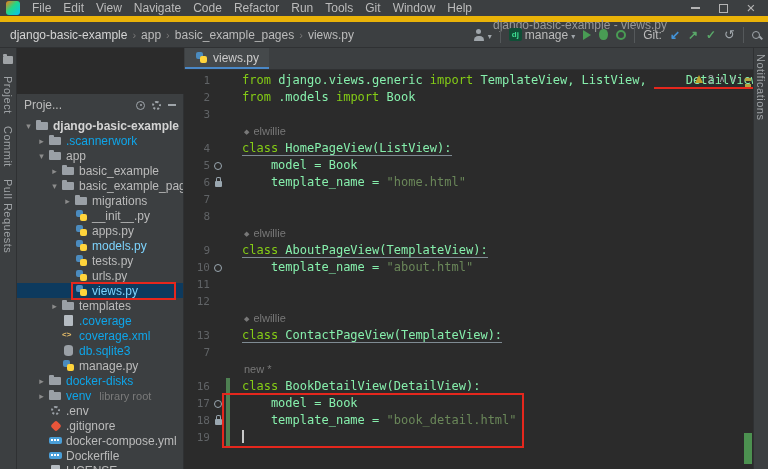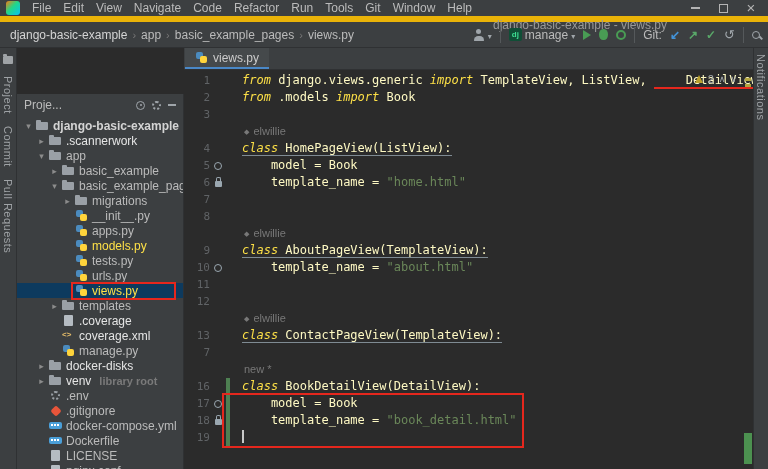--- a/index.html
+++ b/index.html
@@ -61,23 +61,23 @@
   .gear-icon{width:9px;height:9px;border:2px dotted #9fa5aa;border-radius:50%;display:inline-block;}
   .hide-icon{width:8px;height:2px;background:#9fa5aa;display:inline-block;}
   .tree{flex:1;overflow:hidden;padding-top:2px;}
   .tree-row{height:15px;display:flex;align-items:center;font-size:12px;color:#bbb;white-space:nowrap;cursor:default;}
   .tree-row.selected{background:#0d3a5e;}
   .t-ind{flex:none;display:inline-block;}
   .t-arrow{width:11px;flex:none;font-size:9px;color:#8c8c8c;text-align:center;}
   .t-wrap{display:inline-flex;align-items:center;gap:4px;padding:0 2px;}
   .t-wrap.annotated{outline:2px solid #e5271d;padding-right:36px;}
   .t-lbl.bold{font-weight:bold;color:#d4d4d4;}
-  .c-olive{color:#e5e5e5;}
-  .c-blue{color:#fde047;}
-  .t-sfx{color:#7a7a7a;font-size:11px;margin-left:4px;font-weight:bold;}
+  .c-olive{color:#0ea5e9;}
+  .c-blue{color:#7dd3fc;}
+  .t-sfx{color:#7a7a7a;font-size:11px;margin-left:4px;}
   .ticon{width:13px;height:13px;flex:none;position:relative;display:inline-block;}
   .ticon-folder::before{content:"";position:absolute;left:0;top:3px;width:12px;height:8px;background:#9aa0a6;border-radius:1px;}
   .ticon-folder::after{content:"";position:absolute;left:0;top:1px;width:5px;height:3px;background:#9aa0a6;border-radius:1px 1px 0 0;}
   .ticon-python::before{content:"";position:absolute;left:1px;top:1px;width:7px;height:7px;background:#4b8bbe;border-radius:2px;}
   .ticon-python::after{content:"";position:absolute;right:1px;bottom:1px;width:7px;height:7px;background:#ffd43b;border-radius:2px;}
   .ticon-file::before{content:"";position:absolute;left:2px;top:1px;width:9px;height:11px;background:#b5bcc2;border-radius:1px;}
   .ticon-xml::before{content:"<>";position:absolute;left:0;top:1px;font-size:8px;font-weight:bold;color:#e8bf6a;}
   .ticon-db::before{content:"";position:absolute;left:2px;top:1px;width:9px;height:11px;background:#9aa0a6;border-radius:4px/3px;}
   .ticon-gear::before{content:"";position:absolute;inset:2px;border:2px dotted #9aa0a6;border-radius:50%;}
   .ticon-git::before{content:"";position:absolute;left:2.5px;top:2.5px;width:8px;height:8px;background:#e8553a;transform:rotate(45deg);border-radius:2px;}
@@ -93,22 +93,22 @@
   .crow{display:flex;height:17px;line-height:17px;font-size:12px;}
   .gut{width:50px;flex:none;display:flex;align-items:center;}
   .lnum{width:26px;text-align:right;color:#606366;font-size:11px;flex:none;}
   .gslot{width:16px;flex:none;display:flex;align-items:center;justify-content:center;}
   .vcs{width:4px;height:100%;flex:none;}
   .vcs-add{background:#4e8052;}
   .gicon-ring{width:8px;height:8px;border:1.5px solid #9aa7b0;border-radius:50%;display:inline-block;}
   .gicon-lock{width:7px;height:6px;background:#9aa7b0;border-radius:1px;position:relative;display:inline-block;margin-top:3px;}
   .gicon-lock::before{content:"";position:absolute;top:-4px;left:1px;width:3px;height:4px;border:1px solid #9aa7b0;border-bottom:none;border-radius:2px 2px 0 0;}
   .ctext{flex:1;white-space:pre;padding-left:8px;color:#a9b7c6;min-width:0;}
-  .tk-kw{color:#fde047;font-style:italic;}
-  .tk-d{color:#fef9c3;}
+  .tk-kw{color:#84cc16;}
+  .tk-d{color:#86efac;}
   .tk-s{color:#6a8759;}
   .tk-rl{border-bottom:2px solid #e5271d;padding-left:32px;}
   .decl-u{border-bottom:1px solid #7f8b93;}
   .inlay{color:#787878;font-size:11px;font-family:"Liberation Sans",sans-serif;padding-left:10px;}
   .author-icon::before{content:"◆";font-size:7px;color:#787878;margin-right:4px;vertical-align:1px;}
   .caret{display:inline-block;width:2px;height:13px;background:#c8c8c8;vertical-align:-2px;}
   .red-box{position:absolute;left:38px;width:302px;border:2px solid #e5271d;pointer-events:none;z-index:5;}
   .inspect{position:absolute;top:3px;right:16px;display:flex;align-items:center;gap:5px;
     font-size:11px;color:#9fa5aa;font-family:"Liberation Sans",sans-serif;}
   .warn-tri{width:0;height:0;border-left:4.5px solid transparent;border-right:4.5px solid transparent;border-bottom:8px solid #bba12e;}
@@ -336,20 +336,28 @@
           <span class="t-arrow"></span>
           <span class="t-wrap">
             <span class="ticon ticon-xml"></span>
             <span class="t-lbl c-olive">coverage.xml</span>
           </span>
         </div>
         <div class="tree-row">
           <span class="t-ind" style="width: 32px;"></span>
           <span class="t-arrow"></span>
           <span class="t-wrap">
+            <span class="ticon ticon-db"></span>
+            <span class="t-lbl c-olive">db.sqlite3</span>
+          </span>
+        </div>
+        <div class="tree-row">
+          <span class="t-ind" style="width: 32px;"></span>
+          <span class="t-arrow"></span>
+          <span class="t-wrap">
             <span class="ticon ticon-python"></span>
             <span class="t-lbl">manage.py</span>
           </span>
         </div>
         <div class="tree-row">
           <span class="t-ind" style="width: 19px;"></span>
           <span class="t-arrow">▸</span>
           <span class="t-wrap">
             <span class="ticon ticon-folder"></span>
             <span class="t-lbl c-olive">docker-disks</span>

